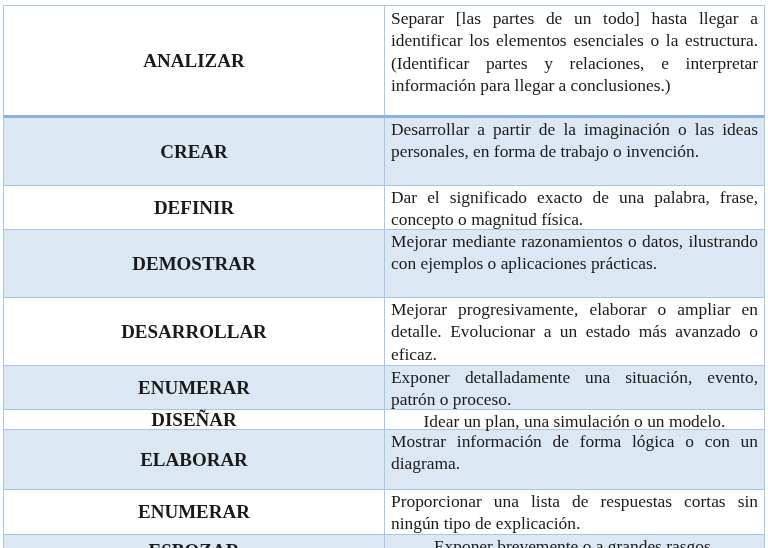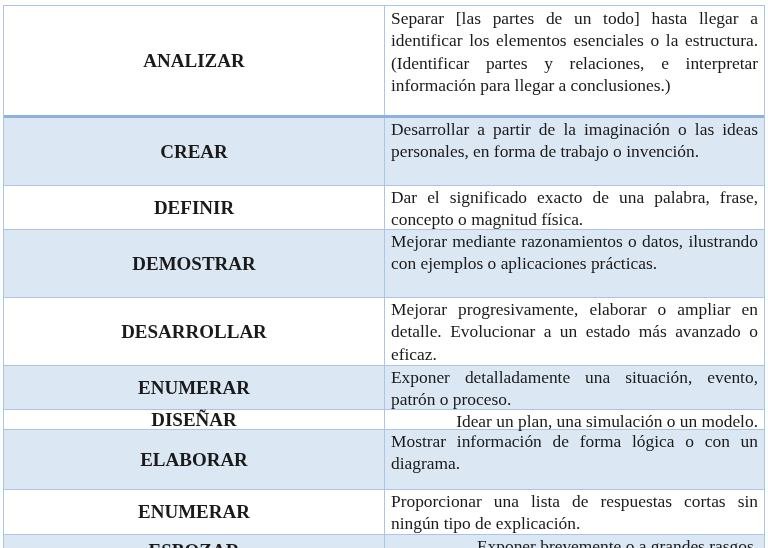--- a/index.html
+++ b/index.html
@@ -7,21 +7,21 @@
          font-family:"Liberation Serif", "DejaVu Serif", serif; color:#1a1a1a; }
   .table { position:absolute; left:3px; top:5px; width:760px;
            border-top:1px solid #a9c6e8; border-left:1px solid #a9c6e8; border-right:1px solid #a9c6e8; }
   .row { display:flex; border-bottom:1px solid #a9c6e8; box-sizing:border-box; }
   .row.shade { background:#dce7f4; }
   .row.thick { border-bottom:3px solid #8fb2dd; }
   .term { width:381px; flex:none; display:flex; align-items:center; justify-content:center;
           font-weight:bold; font-size:19px; border-right:1px solid #a9c6e8; box-sizing:border-box; }
   .def { flex:1; padding:0 6px 4px 6px; font-size:17.4px; line-height:22.4px;
          text-align:justify; box-sizing:border-box; }
-  .def.single { text-align:right; }
+  .def.single { text-align:center; }
 </style>
 </head>
 <body>
 
 <div class="table">
   <div class="row thick" style="height:112px">
     <div class="term">ANALIZAR</div>
     <div class="def" style="padding-top:1px">Separar [las partes de un todo] hasta llegar a identificar los elementos esenciales o la estructura. (Identificar partes y relaciones, e interpretar información para llegar a conclusiones.)</div>
   </div>
   <div class="row shade" style="height:68px">

